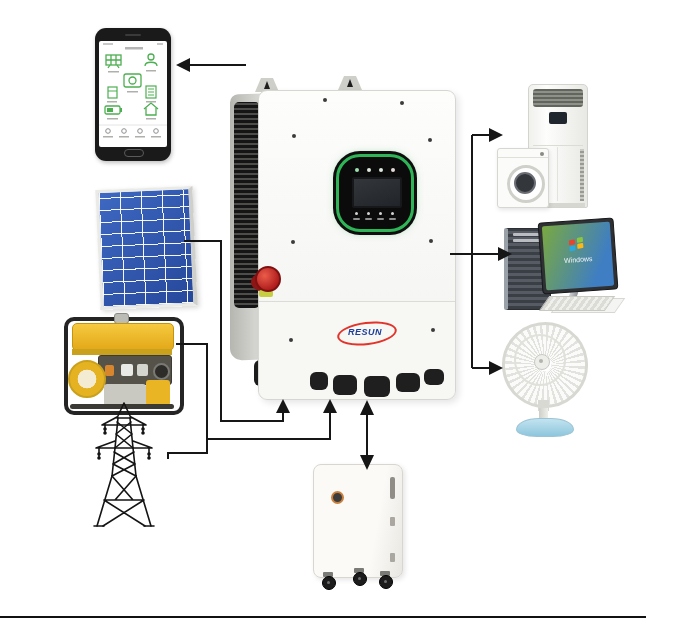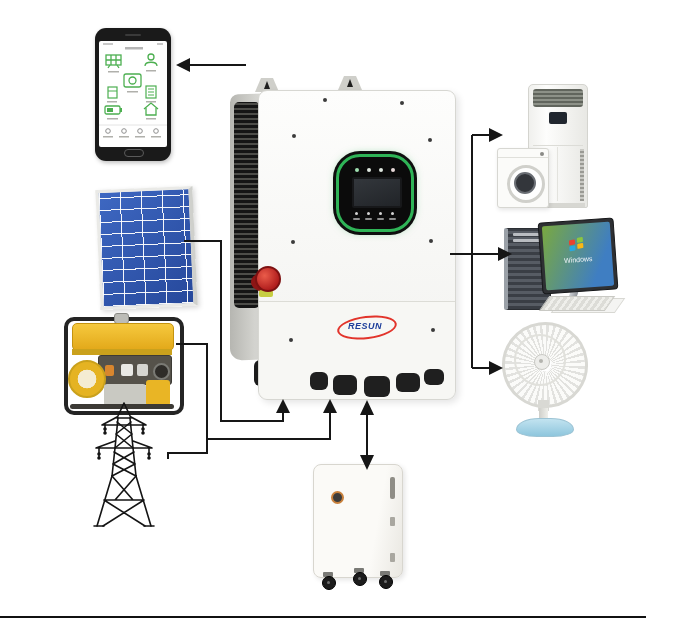--- a/index.html
+++ b/index.html
@@ -25,21 +25,21 @@
   .inv-lower{position:absolute;left:0;top:210px;right:0;bottom:0;background:#f7f7f4;border-top:1px solid #dcdcd6;border-radius:0 0 9px 9px;}
   .screw{position:absolute;width:4px;height:4px;background:#3b3b3b;border-radius:50%;}
   .inv-display{position:absolute;left:77px;top:63px;width:72px;height:72px;background:#0b0b0b;border:3px solid #2fb457;border-radius:24px;box-shadow:0 0 0 3px #0e0e0e,0 0 8px rgba(47,180,87,.55);}
   .led{position:absolute;top:11px;width:4px;height:4px;border-radius:50%;background:#9fe0b0;}
   .inv-lcd{position:absolute;left:13px;top:20px;width:46px;height:27px;background:linear-gradient(160deg,#33373c,#212428);border:2px solid #17181a;border-radius:2px;}
   .btn-dot{position:absolute;top:55px;width:3px;height:3px;border-radius:50%;background:#d3d3d3;}
   .btn-bar{position:absolute;top:61px;width:7px;height:2px;background:#8f8f8f;border-radius:1px;}
   .estop-base{position:absolute;left:251px;top:272px;width:28px;height:20px;background:#8d1515;border-radius:50%;z-index:3;}
   .estop{position:absolute;left:255px;top:266px;width:22px;height:22px;background:radial-gradient(circle at 35% 35%,#ea5c4a,#b01d1d 72%);border:2px solid #7d1111;border-radius:50%;z-index:4;}
   .estop-plate{position:absolute;left:259px;top:290px;width:14px;height:7px;background:#c7ce42;border-radius:2px;z-index:3;}
-  .inv-logo{position:absolute;left:78px;top:224px;width:56px;height:22px;}
+  .inv-logo{position:absolute;left:78px;top:230px;width:56px;height:22px;}
   .inv-logo .swoosh{position:absolute;left:0;top:1px;width:56px;height:19px;border:2px solid #e2342b;border-radius:50%;transform:rotate(-7deg);}
   .inv-logo .brand{position:absolute;left:0;right:0;top:6px;text-align:center;font-size:9px;font-weight:bold;font-style:italic;color:#1d3e9b;letter-spacing:.5px;}
   .gland{position:absolute;background:#1f1f1f;border-radius:6px;z-index:4;}
 
   
   .solar{position:absolute;left:98px;top:188px;width:90px;height:114px;transform:rotate(-2.5deg);border:3px solid #eaeae7;border-right:4px solid #cfd0cc;box-shadow:2px 2px 5px rgba(0,0,0,.15);z-index:2;
     background-image:
       repeating-linear-gradient(90deg,rgba(255,255,255,.95) 0 1px,rgba(255,255,255,0) 1px 21px),
       repeating-linear-gradient(0deg,rgba(255,255,255,.95) 0 1px,rgba(255,255,255,0) 1px 12px),
       linear-gradient(135deg,#3e68c2,#26489b);}

